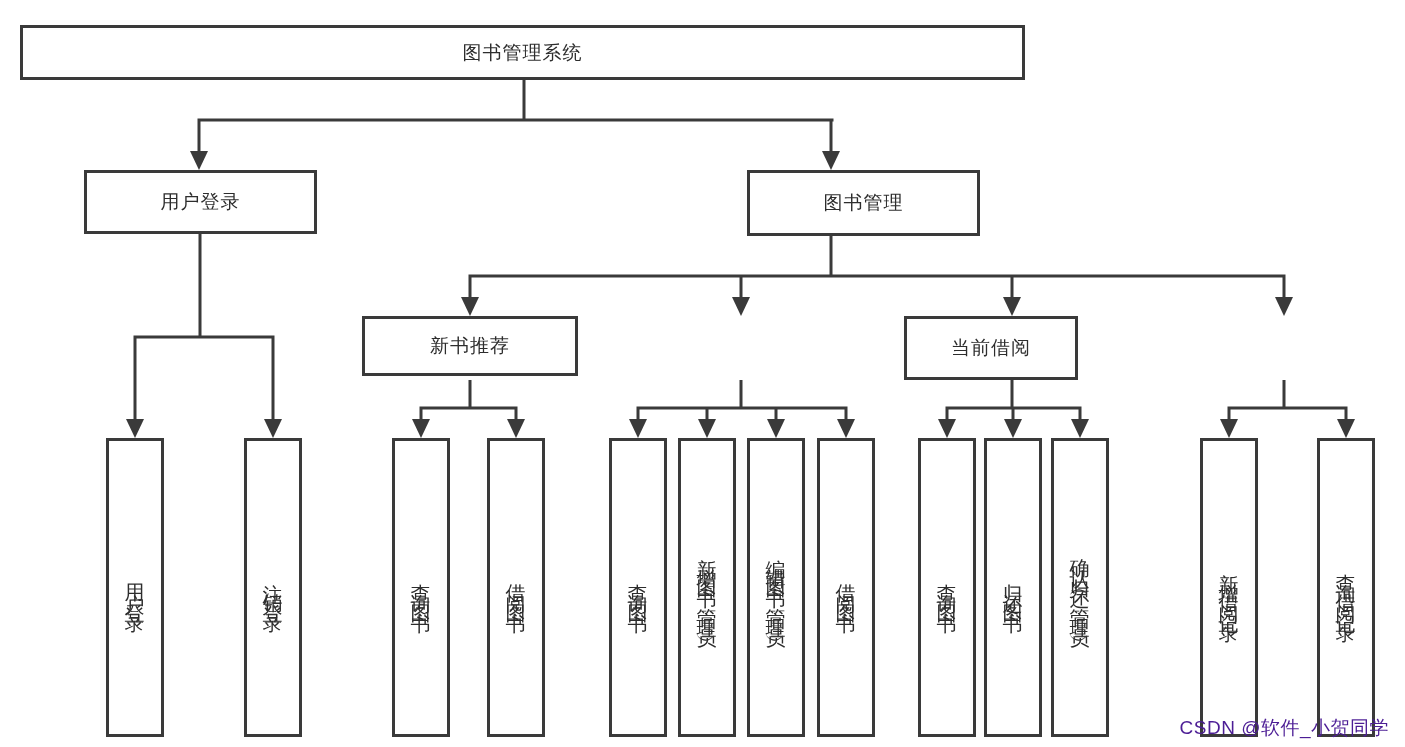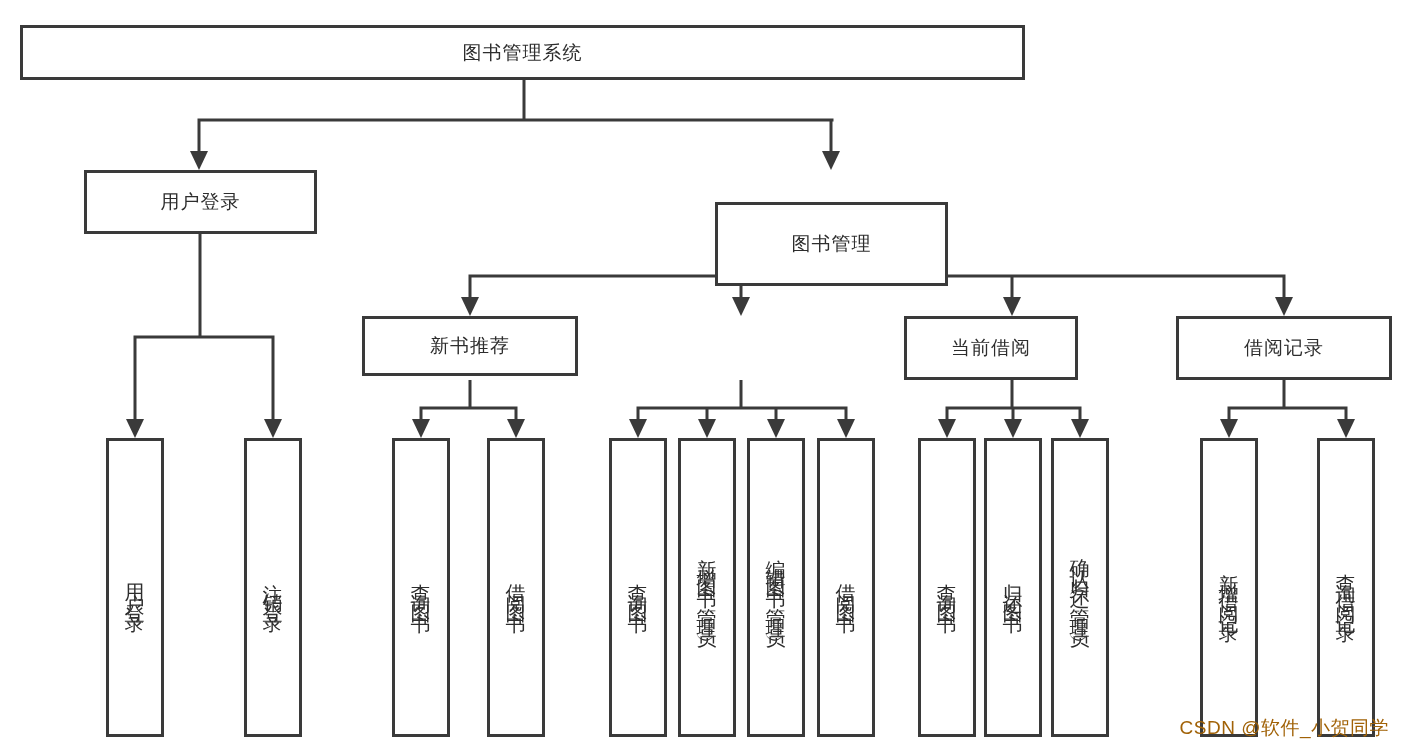--- a/index.html
+++ b/index.html
@@ -43,21 +43,21 @@
     font-size: 20px;
     line-height: 1;
     letter-spacing: 10px;
     color: #2d2d2d;
   }
   .watermark {
     position: absolute;
     right: 16px;
     bottom: 6px;
     font-size: 19px;
-    color: #a16207;
+    color: #4c1d95;
     letter-spacing: 0.5px;
     z-index: 10;
     white-space: nowrap;
   }
 </style>
 </head>
 <body>
 
 <div id="canvas">
 
@@ -101,32 +101,29 @@
     </g>
   </svg>
 
   <div class="box" style="left:20px; top:13px; width:1005px; height:55px;margin-top:12px;">
     <span class="hlabel">图书管理系统</span>
   </div>
 
   <div class="box" style="left:84px; top:170px; width:233px; height:64px;">
     <span class="hlabel">用户登录</span>
   </div>
-  <div class="box" style="left:715px; top:170px; width:233px; height:84px;margin-top:32px;">
+  <div class="box" style="left:747px; top:170px; width:233px; height:66px;">
     <span class="hlabel">图书管理</span>
   </div>
 
   <div class="box" style="left:362px; top:316px; width:216px; height:60px;">
     <span class="hlabel">新书推荐</span>
   </div>
   <div class="box" style="left:904px; top:316px; width:174px; height:64px;">
     <span class="hlabel">当前借阅</span>
-  </div>
-  <div class="box" style="left:1176px; top:316px; width:216px; height:64px;">
-    <span class="hlabel">借阅记录</span>
   </div>
 
   <div class="box leaf" style="left:106px; top:438px; width:58px; height:299px;">
     <span class="vtext">用户登录</span>
   </div>
   <div class="box leaf" style="left:244px; top:438px; width:58px; height:299px;">
     <span class="vtext">注销登录</span>
   </div>
   <div class="box leaf" style="left:392px; top:438px; width:58px; height:299px;">
     <span class="vtext">查询图书</span>

